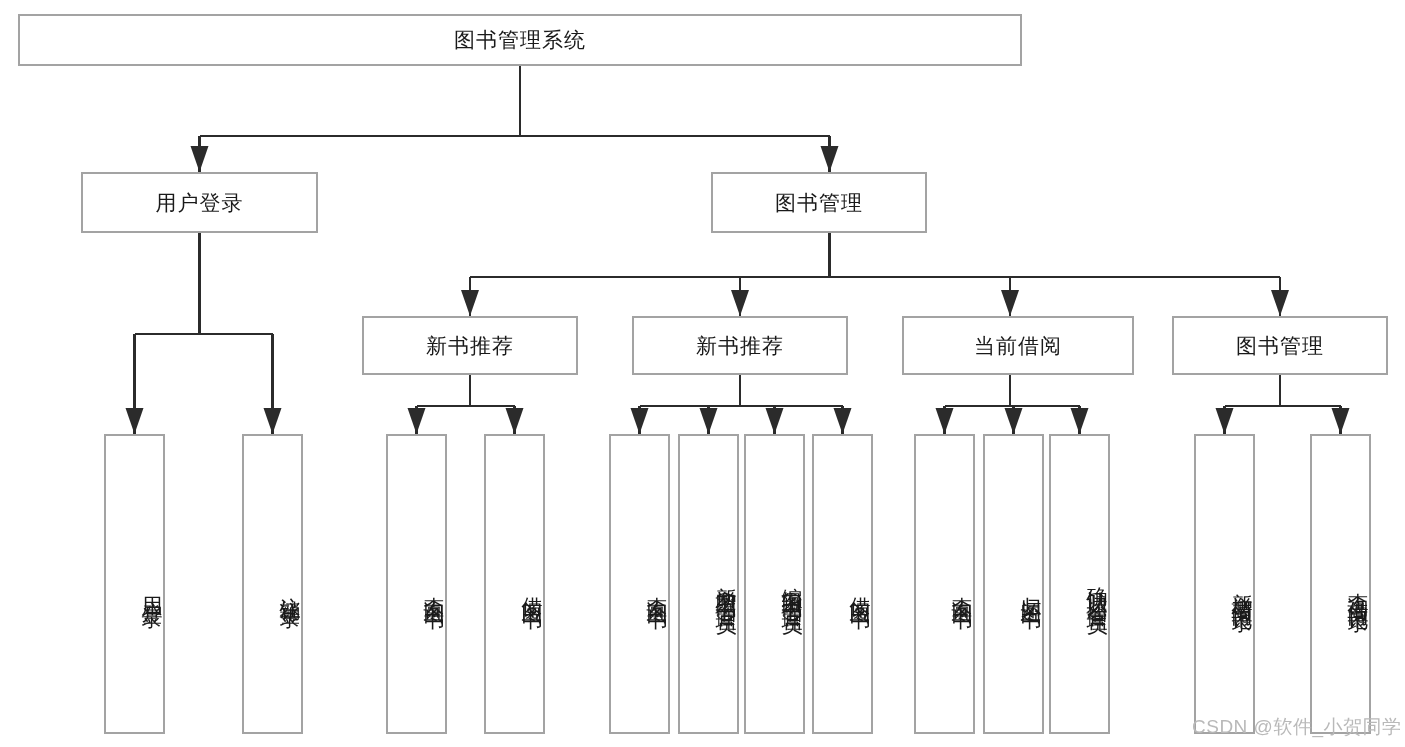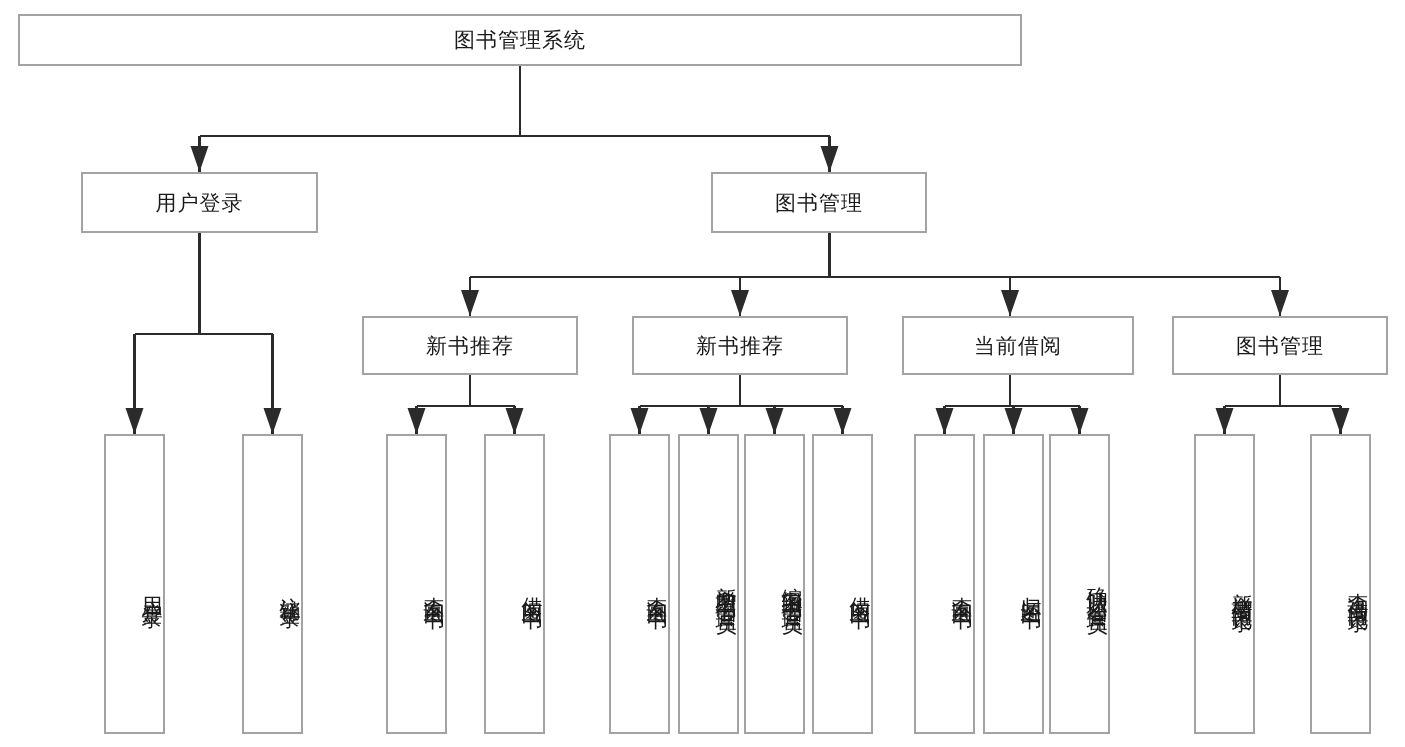--- a/index.html
+++ b/index.html
@@ -179,13 +179,14 @@
       <div class="node vert" style="left: 1049px; top: 434px; width: 61px; height: 300px;">
         <span>确认归还（管理员）</span>
       </div>
       <div class="node vert" style="left: 1194px; top: 434px; width: 61px; height: 300px;">
         <span>新增借阅记录</span>
       </div>
       <div class="node vert" style="left: 1310px; top: 434px; width: 61px; height: 300px;">
         <span>查询借阅记录</span>
       </div>
     </div>
+  <div id="watermark">CSDN @软件_小贺同学</div>
 </div>
 
 </body></html>

